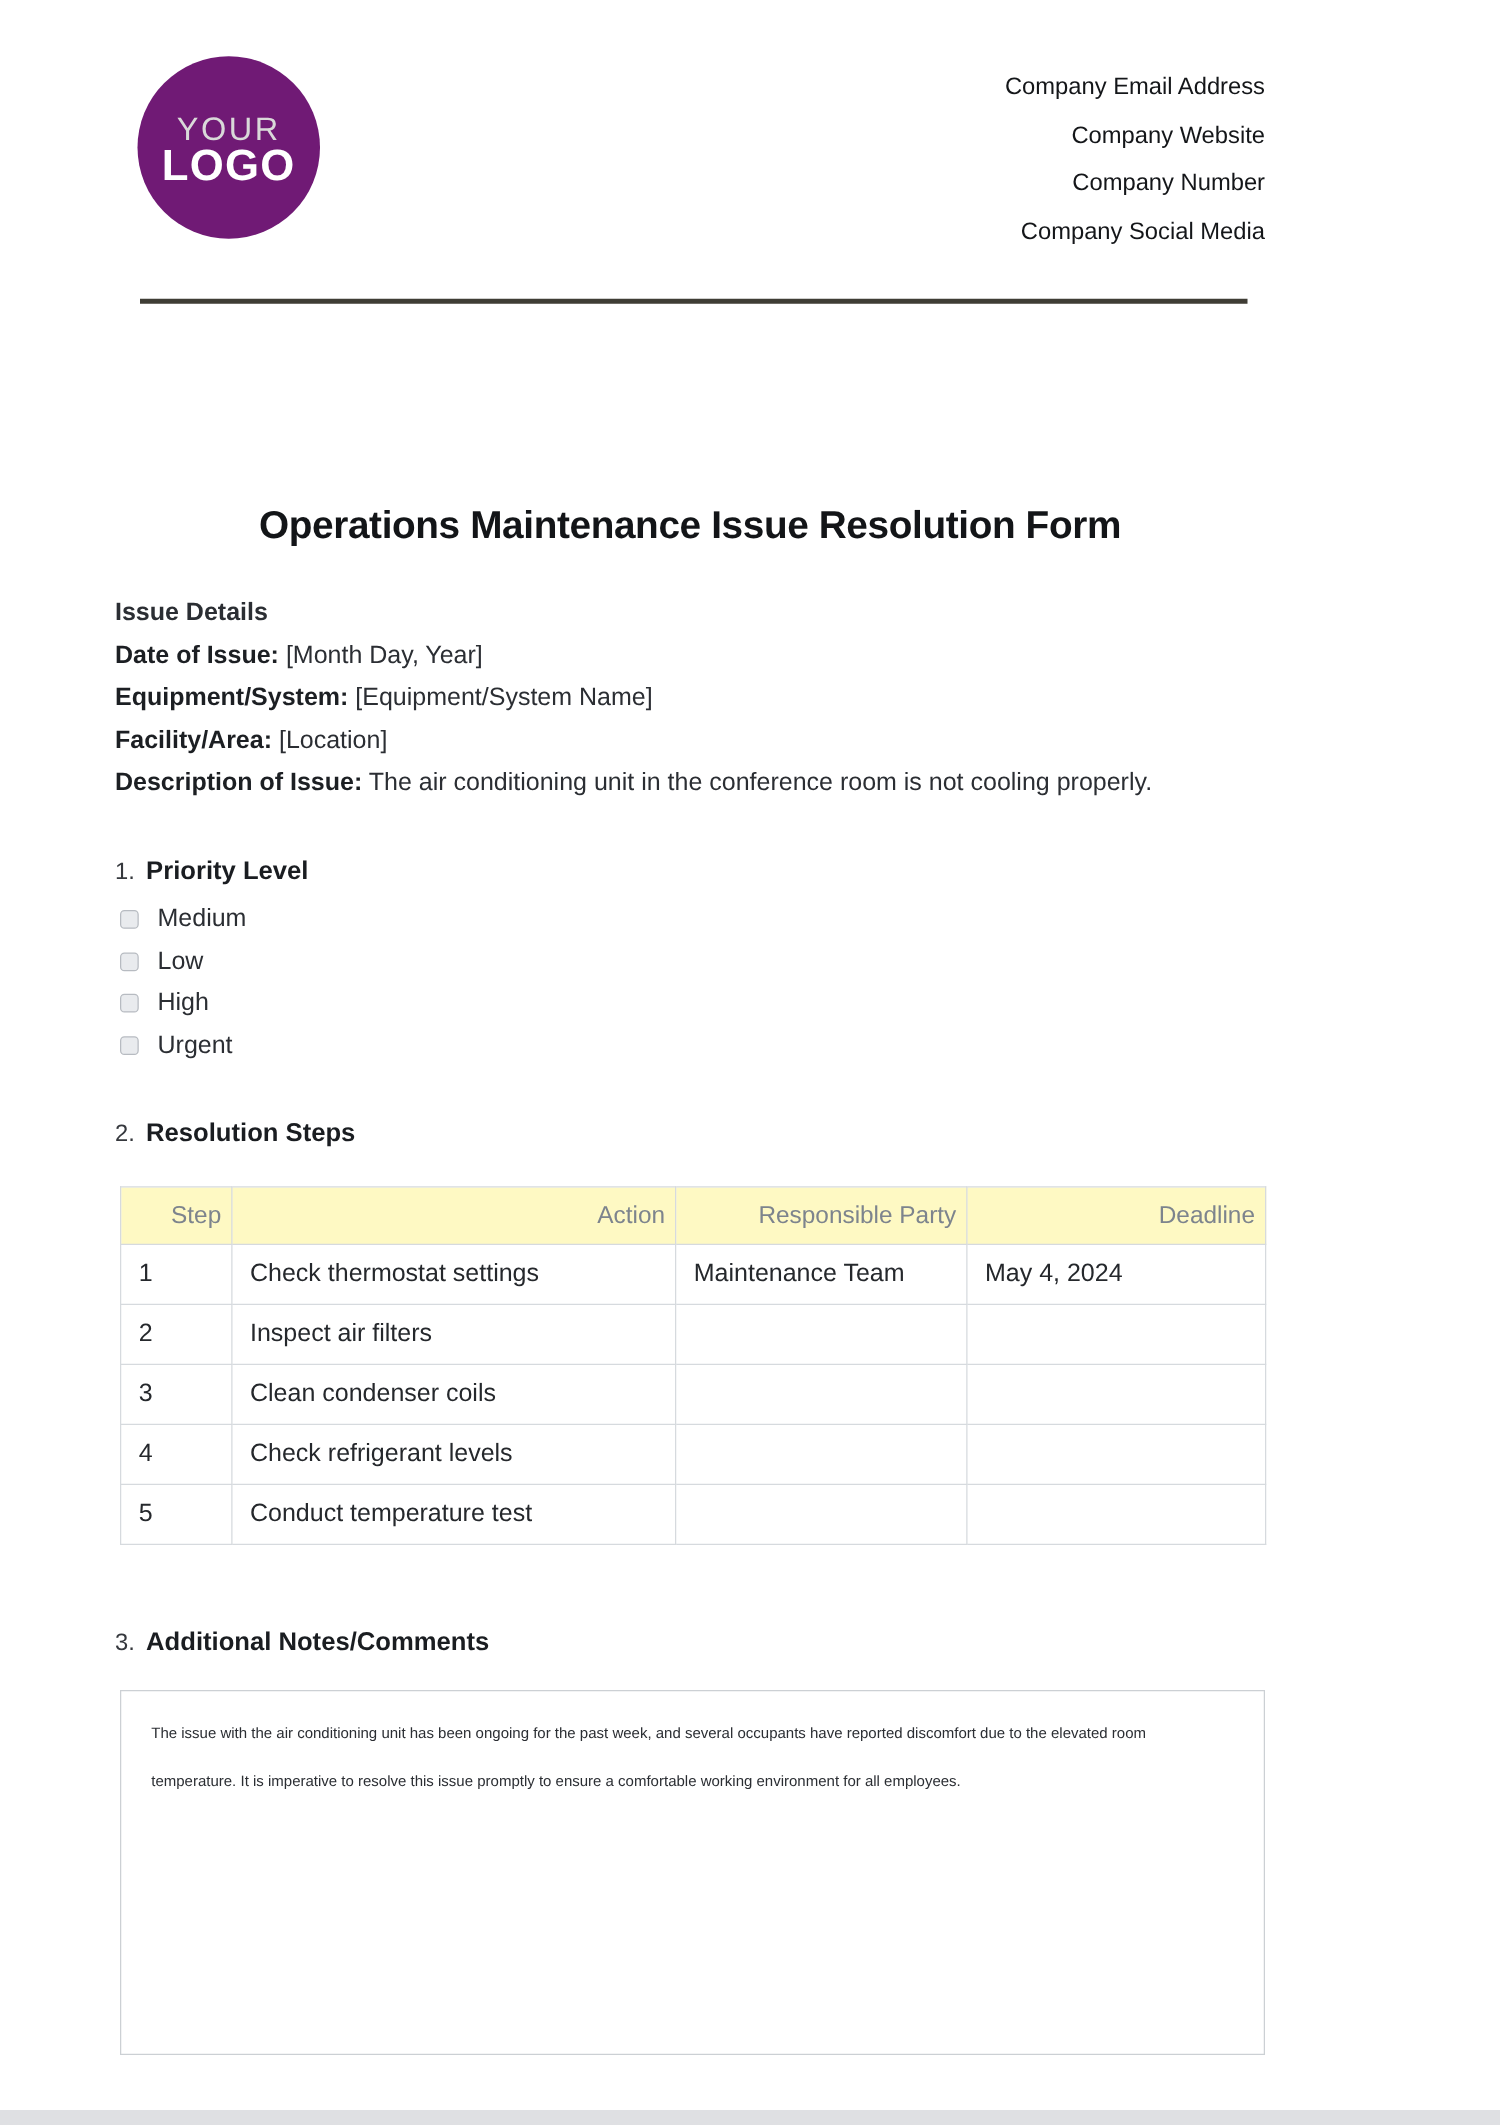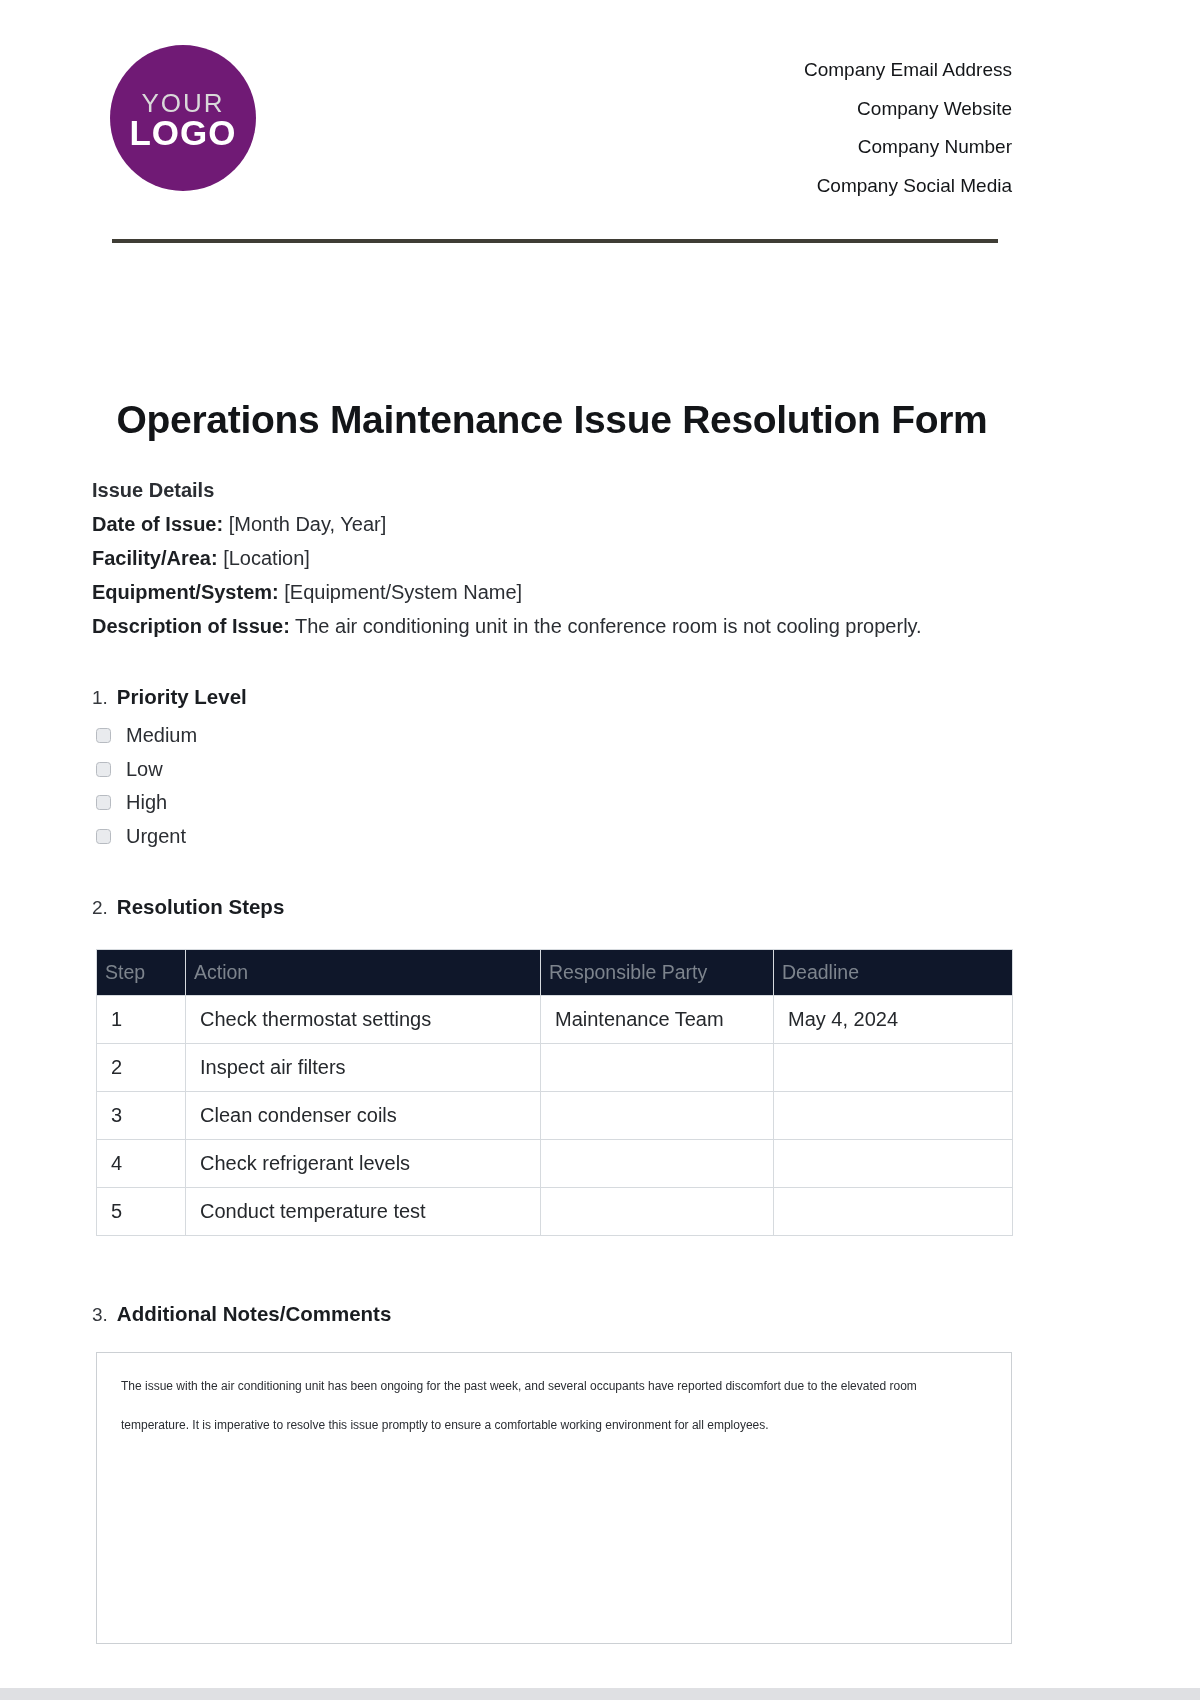--- a/index.html
+++ b/index.html
@@ -24,21 +24,21 @@
     display: flex; flex-direction: column; align-items: center; justify-content: center;
     flex: none;
   }
   .logo-line1 { color: #d9d9d9; font-size: 26px; letter-spacing: 2px; line-height: 30px; }
   .logo-line2 { color: #ffffff; font-size: 35px; font-weight: 700; letter-spacing: 1px; line-height: 30px; }
   .contact { text-align: right; font-size: 19px; line-height: 38.5px; color: #141619; margin-top: 6px; }
   .divider { height: 4px; background: #3f3d35; margin: 34px 14px 0 20px; }
   
   .title {
     margin: 150px 0 0 0;
-    font-size: 39px; line-height: 54px; font-weight: 700;
+    font-size: 31px; line-height: 54px; font-weight: 700;
     letter-spacing: -0.3px; color: #131518; text-align: center;
   }
   
   .issue-details { margin-top: 26px; }
   .issue-details p { margin: 0; font-size: 20px; line-height: 34px; color: #2b2e33; }
   .issue-details strong, .bold-heading { font-weight: 700; color: #1c1f23; }
   .justified { text-align: justify; }
   
   .section-heading { display: flex; align-items: baseline; margin: 0; }
   .section-number { font-size: 19px; color: #35383d; margin-right: 9px; font-weight: 400; }
@@ -57,22 +57,22 @@
   .steps-table {
     border-collapse: collapse; table-layout: fixed;
     margin: 30px 0 0 4px; width: 916px;
   }
   .steps-table col.c-step { width: 89px; }
   .steps-table col.c-action { width: 355px; }
   .steps-table col.c-party { width: 233px; }
   .steps-table col.c-deadline { width: 239px; }
   .steps-table th {
     font-size: 19.5px; color: #7d848d; font-weight: 400;
-    border: 1px solid #d6dade; background: #0f172a;
-    padding: 10px 8px; text-align: left; height: 46px;
+    border: 1px solid #d6dade; background: #fef9c3;
+    padding: 10px 8px; text-align: right; height: 46px;
   }
   .steps-table td {
     font-size: 20px; color: #25282c;
     border: 1px solid #d6dade; padding: 8px 14px;
     height: 48px; text-align: left; vertical-align: middle;
     overflow: hidden; white-space: nowrap;
   }
   
   .notes-section { margin-top: 66px; }
   .notes-box {
@@ -100,22 +100,22 @@
     </div>
   </header>
 
   <div class="divider"></div>
 
   <h1 class="title">Operations Maintenance Issue Resolution Form</h1>
 
   <section class="issue-details">
     <p class="bold-heading">Issue Details</p>
     <p><strong>Date of Issue:</strong> <span>[Month Day, Year]</span></p>
+    <p><strong>Equipment/System:</strong> <span>[Equipment/System Name]</span></p>
     <p><strong>Facility/Area:</strong> <span>[Location]</span></p>
-    <p><strong>Equipment/System:</strong> <span>[Equipment/System Name]</span></p>
     <p class="justified"><strong>Description of Issue:</strong> <span>The air conditioning unit in the conference room is not cooling properly.</span></p>
   </section>
 
   <section class="priority-section">
     <p class="section-heading">
       <span class="section-number">1.</span>
       <span class="section-title">Priority Level</span>
     </p>
     <div class="options">
       <div class="option">

